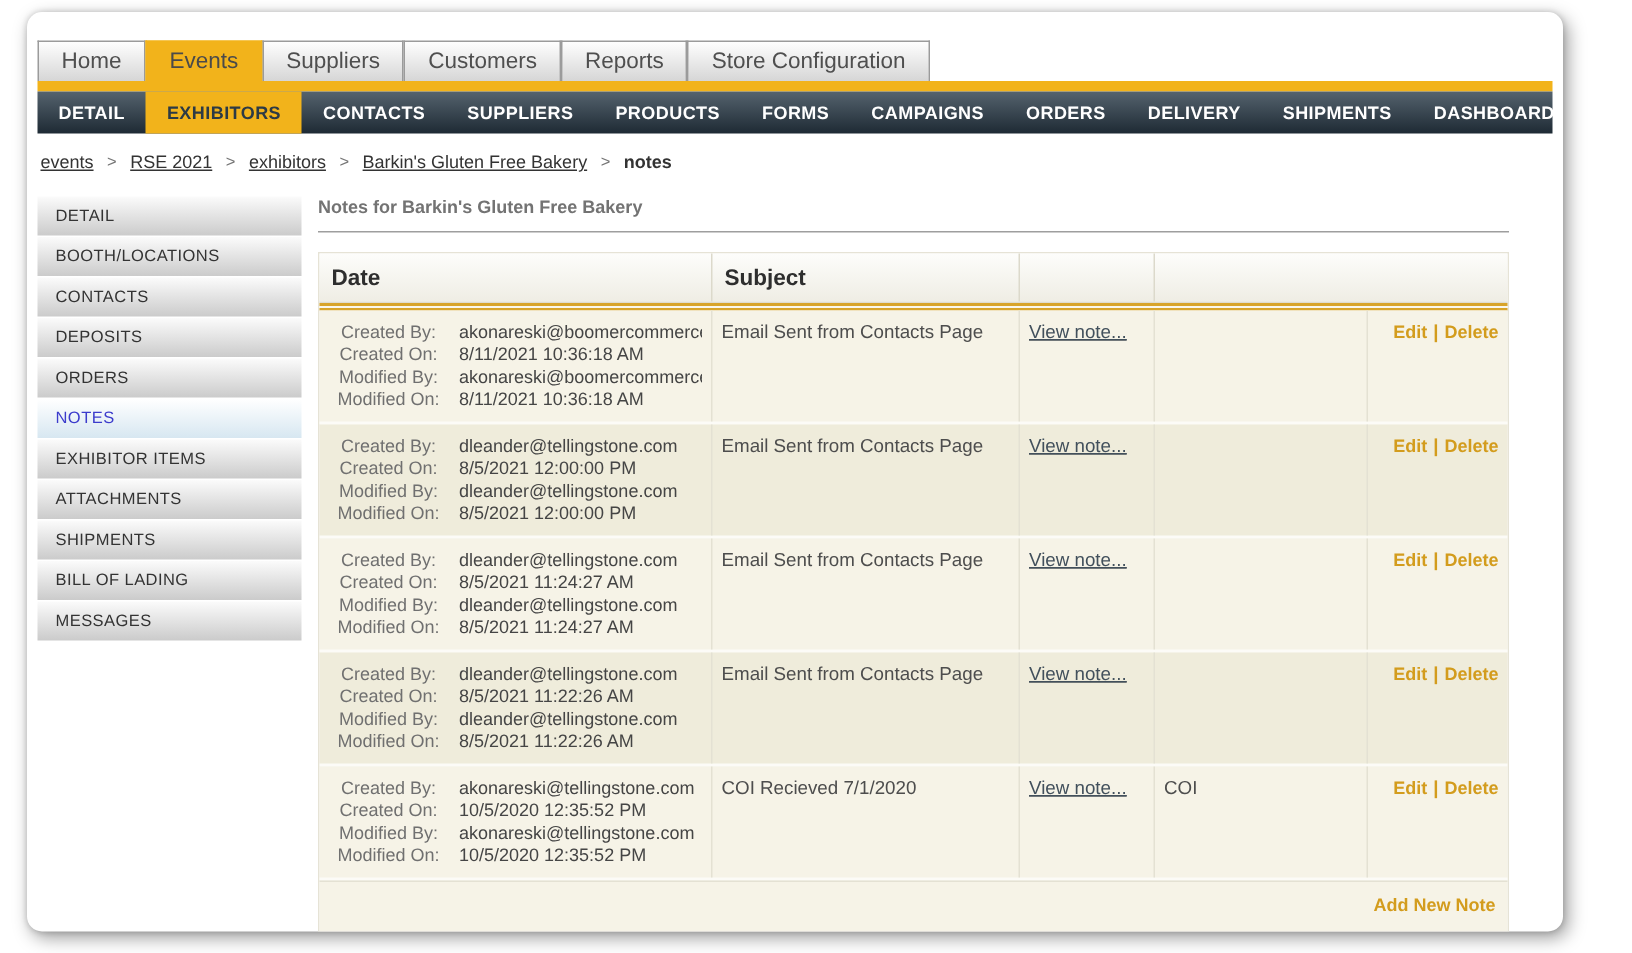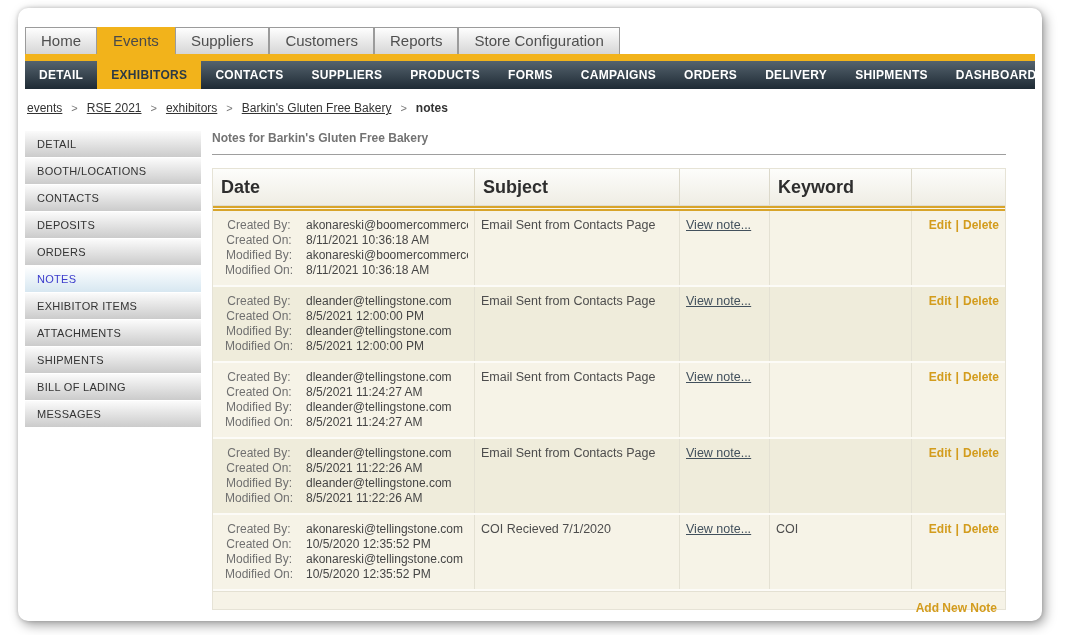--- a/index.html
+++ b/index.html
@@ -38,40 +38,40 @@
     height:26px; line-height:26px; padding-left:12px; margin-bottom:1px;
     font-size:11px; color:#333; letter-spacing:.3px;
     background:linear-gradient(#fbfbfb,#cbcbcb); cursor:pointer;
   }
   .side-item.active { background:linear-gradient(#ffffff,#d7e7f1); color:#3c3ccc; }
   .main { flex:1; padding:0 29px 0 11px; }
   .page-title { font-size:12px; font-weight:bold; color:#737373; padding-bottom:9px; border-bottom:1px solid #9e9e9e; }
   
   .notes-table { margin-top:13px; border:1px solid #e6e3d6; }
   .thead { display:flex; background:linear-gradient(#fdfdfb,#efede4); border-bottom:1px solid #e0ddd0; }
-  .th { font-size:18px; font-weight:bold; color:#2e2e2e; padding:8px 8px 7px 8px; border-right:1px solid #dcd9cb; }
+  .th { font-size:15px; font-weight:bold; color:#2e2e2e; padding:8px 8px 7px 8px; border-right:1px solid #dcd9cb; }
   .th:last-child { border-right:none; }
   .gold-divider { height:5px; background:linear-gradient(to bottom,#d8a42a 0 2px,#faf7ec 2px 3px,#d8a42a 3px 5px); }
   .col-date { width:262px; flex:0 0 262px; }
   .col-subject { width:205px; flex:0 0 205px; }
   .col-view { width:90px; flex:0 0 90px;text-decoration:underline; }
   .col-keyword { width:142px; flex:0 0 142px; }
   .col-actions { flex:1; }
   .trow { display:flex; min-height:64px; border-bottom:2px solid #fcfbf7; background:#f6f3e7; }
   .trow:nth-child(even) { background:#efecdb; }
   .cell { border-right:1px solid #e4e1d3; padding:7px 6px; font-size:12.5px; color:#4d4d4d; }
   .cell:last-child { border-right:none; }
   .meta-grid { display:grid; grid-template-columns:80px 1fr; column-gap:7px; row-height:15px; padding:0; }
   .mlabel { text-align:center; color:#707070; font-size:12px; line-height:15px; white-space:nowrap; }
   .mval { color:#454545; font-size:12px; line-height:15px; white-space:nowrap; overflow:hidden; }
   .view-link { color:#42505c; text-decoration:underline; cursor:pointer; font-size:12.5px; }
   .gold-link { color:#d39c1d; font-weight:bold; font-size:12px; cursor:pointer; text-decoration:none; }
   .gold-sep { color:#d39c1d; font-weight:bold; margin:0 4px; }
   .actions-cell { text-align:right; padding-right:6px; }
-  .tfoot { height:18px; background:#f6f3e7; border-top:1px solid #e4e1d3; text-align:right; padding-right:8px; line-height:30px; }
+  .tfoot { height:34px; background:#f6f3e7; border-top:1px solid #e4e1d3; text-align:right; padding-right:8px; line-height:30px; }
 </style>
 </head>
 <body>
 
 <div class="app">
 
   <div class="tabs">
     <div class="tab">Home</div>
     <div class="tab active">Events</div>
     <div class="tab">Suppliers</div>
@@ -125,21 +125,20 @@
 
     <div class="main">
       <div class="page-title">Notes for Barkin's Gluten Free Bakery</div>
 
       <div class="notes-table">
 
         <div class="thead">
           <div class="th col-date">Date</div>
           <div class="th col-subject">Subject</div>
           <div class="th col-view"></div>
-          <div class="th col-keyword">Keyword</div>
           <div class="th col-actions"></div>
         </div>
         <div class="gold-divider"></div>
 
         <div class="trow">
           <div class="cell col-date">
             <div class="meta-grid">
               <span class="mlabel">Created By:</span>
                 <span class="mval">akonareski@boomercommerce</span>
               <span class="mlabel">Created On:</span>

